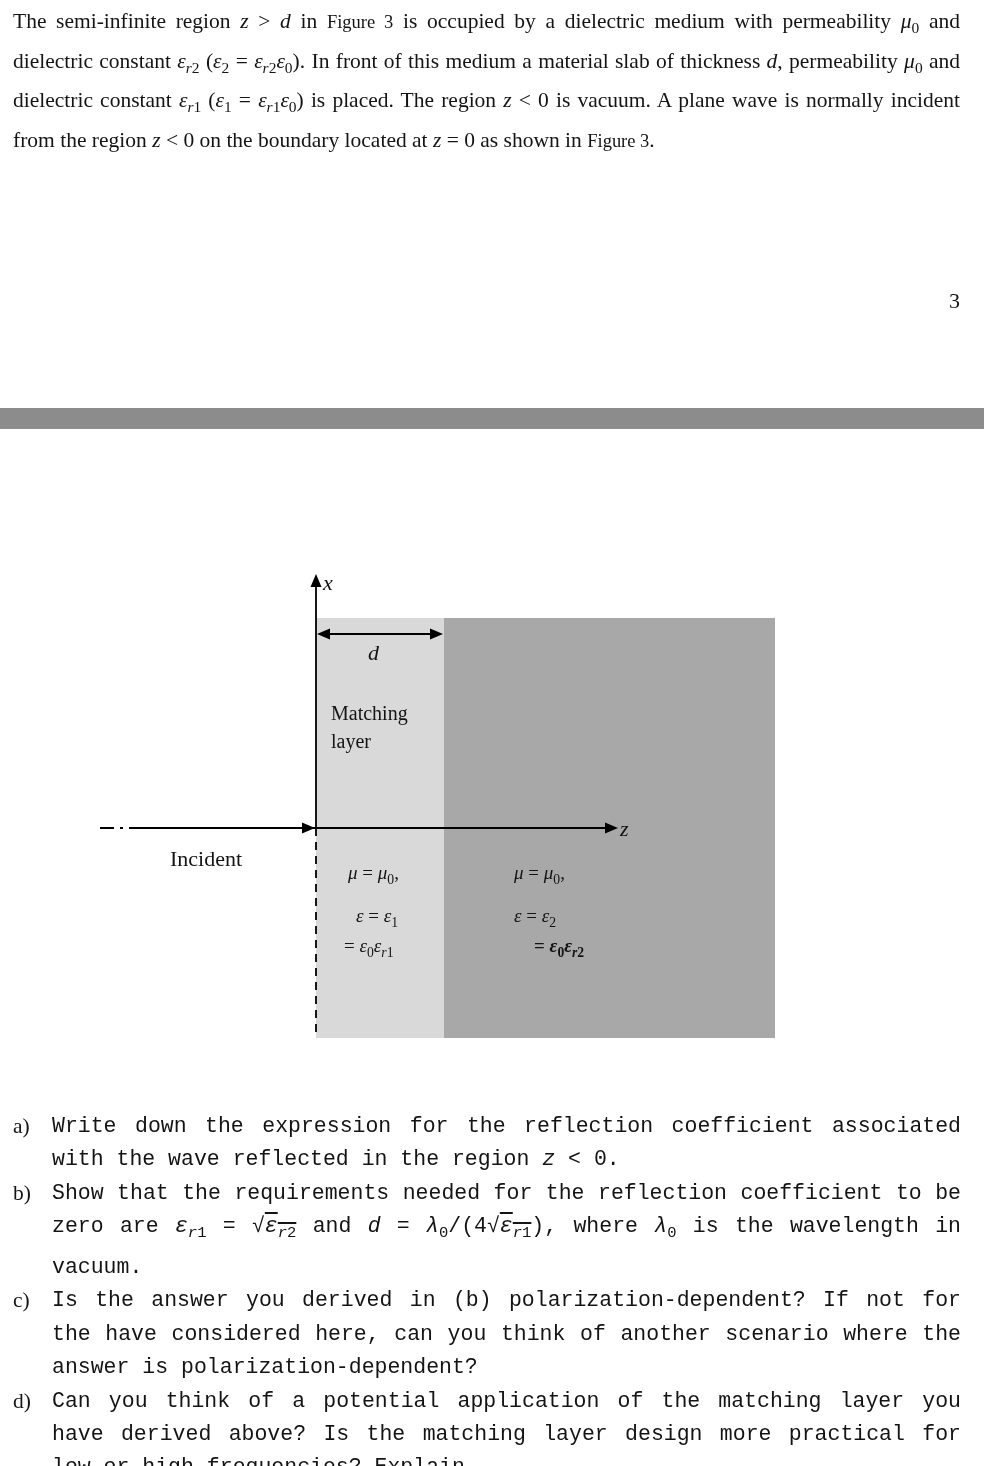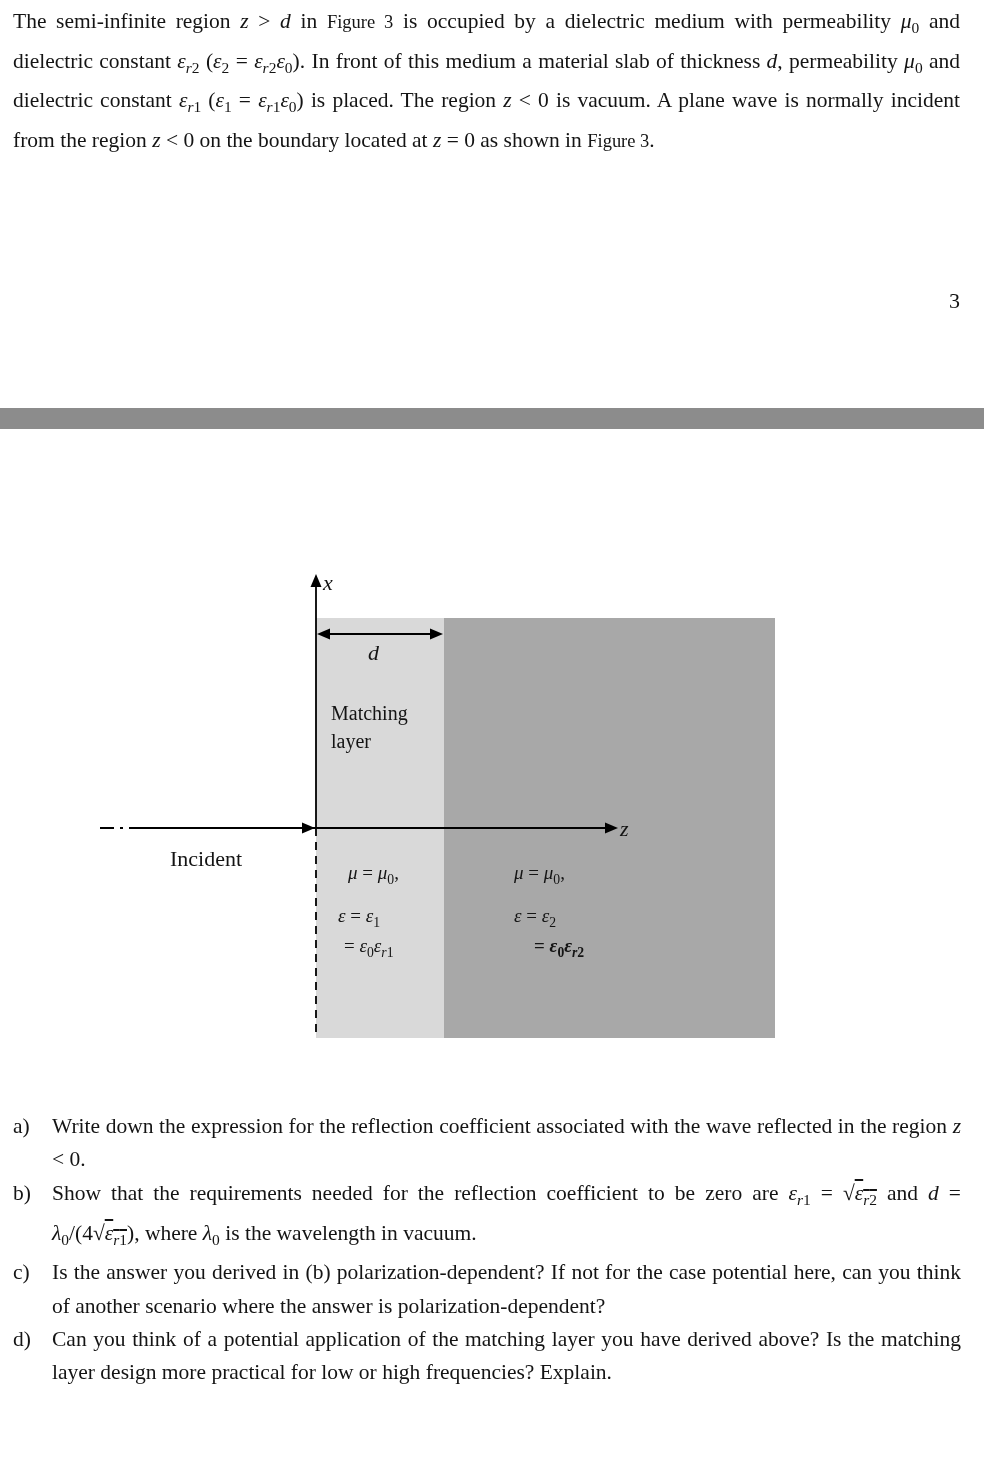--- a/index.html
+++ b/index.html
@@ -63,21 +63,21 @@
   .questions {
     position: absolute;
     top: 1110px;
     left: 13px;
     width: 948px;
     font-size: 21.5px;
     line-height: 33.4px;
   }
   .q { display: flex; }
   .q-label { flex: 0 0 39px; }
-  .q-text { flex: 1; text-align: justify; }
+  .q-text { flex: 1; text-align: justify; font-family: Liberation Mono, monospace; }
 </style>
 </head>
 <body>
 
 <div class="page">
 
   <div class="intro">The semi-infinite region <i>z</i> &gt; <i>d</i> in <span class="figref">Figure 3</span> is occupied by a dielectric medium with permeability <i>μ</i><sub>0</sub> and dielectric constant <i>ε</i><sub><i>r</i>2</sub> (<i>ε</i><sub>2</sub> = <i>ε</i><sub><i>r</i>2</sub><i>ε</i><sub>0</sub>). In front of this medium a material slab of thickness <i>d</i>, permeability <i>μ</i><sub>0</sub> and dielectric constant <i>ε</i><sub><i>r</i>1</sub> (<i>ε</i><sub>1</sub> = <i>ε</i><sub><i>r</i>1</sub><i>ε</i><sub>0</sub>) is placed. The region <i>z</i> &lt; 0 is vacuum. A plane wave is normally incident from the region <i>z</i> &lt; 0 on the boundary located at <i>z</i> = 0 as shown in <span class="figref">Figure 3</span>.</div>
 
   <div class="page-number">3</div>
 
@@ -105,41 +105,41 @@
       <polygon points="443,74 430,68.5 430,79.5" fill="#000"></polygon>
     </svg>
 
     <div class="fl axis-label" style="left:323px; top:10px;">x</div>
     <div class="fl d-label" style="left:368px; top:80px;">d</div>
     <div class="fl ml-label" style="left:331px; top:140px; width:105px;">Matching<br>layer</div>
     <div class="fl axis-label" style="left:620px; top:256px;">z</div>
     <div class="fl incident-label" style="left:154px; top:286px;">Incident</div>
 
     <div class="fl math" style="left:348px; top:302px;"><i>μ</i> = <i>μ</i><sub>0</sub>,</div>
-    <div class="fl math" style="left:338px; top:345px;"><i>ε</i> = <i>ε</i><sub>1</sub></div>
+    <div class="fl math" style="left:356px; top:345px;"><i>ε</i> = <i>ε</i><sub>1</sub></div>
     <div class="fl math" style="left:344px; top:375px;">= <i>ε</i><sub>0</sub><i>ε</i><sub><i>r</i>1</sub></div>
 
     <div class="fl math" style="left:514px; top:302px;"><i>μ</i> = <i>μ</i><sub>0</sub>,</div>
     <div class="fl math" style="left:514px; top:345px;"><i>ε</i> = <i>ε</i><sub>2</sub></div>
     <div class="fl math" style="left:534px; top:375px;font-weight:bold;">= <i>ε</i><sub>0</sub><i>ε</i><sub><i>r</i>2</sub></div>
   </div>
 
 
   <div class="questions">
     <div class="q">
       <div class="q-label">a)</div>
       <div class="q-text">Write down the expression for the reflection coefficient associated with the wave reflected in the region <i>z</i> &lt; 0.</div>
     </div>
     <div class="q">
       <div class="q-label">b)</div>
       <div class="q-text">Show that the requirements needed for the reflection coefficient to be zero are <i>ε</i><sub><i>r</i>1</sub> = √<span class="ol"><i>ε</i><sub><i>r</i>2</sub></span> and <i>d</i> = <i>λ</i><sub>0</sub>/(4√<span class="ol"><i>ε</i><sub><i>r</i>1</sub></span>), where <i>λ</i><sub>0</sub> is the wavelength in vacuum.</div>
     </div>
     <div class="q">
       <div class="q-label">c)</div>
-      <div class="q-text">Is the answer you derived in (b) polarization-dependent? If not for the case potential here, can you think of another scenario where the answer is polarization-dependent?</div>
+      <div class="q-text">Is the answer you derived in (b) polarization-dependent? If not for the have considered here, can you think of another scenario where the answer is polarization-dependent?</div>
     </div>
     <div class="q">
       <div class="q-label">d)</div>
       <div class="q-text">Can you think of a potential application of the matching layer you have derived above? Is the matching layer design more practical for low or high frequencies? Explain.</div>
     </div>
   </div>
 
 </div>
 
 </body></html>

